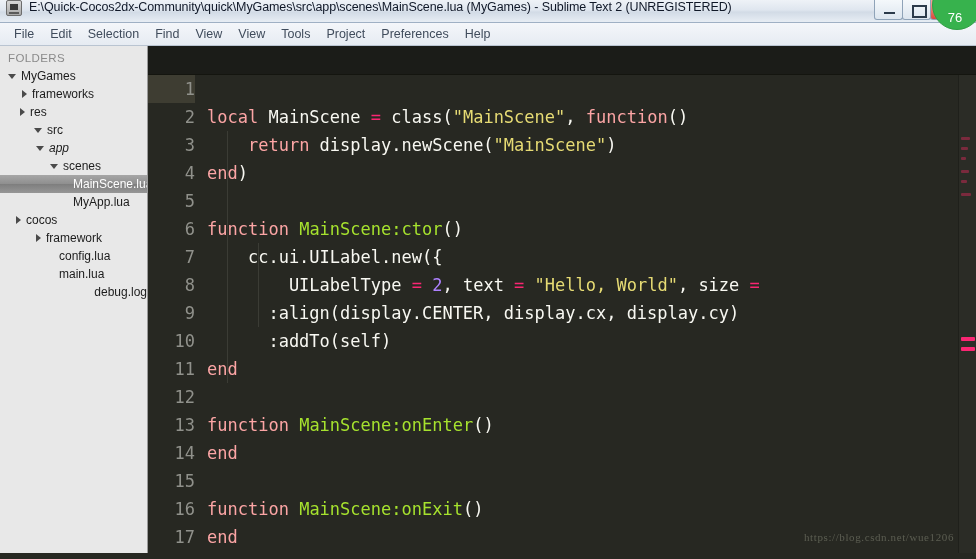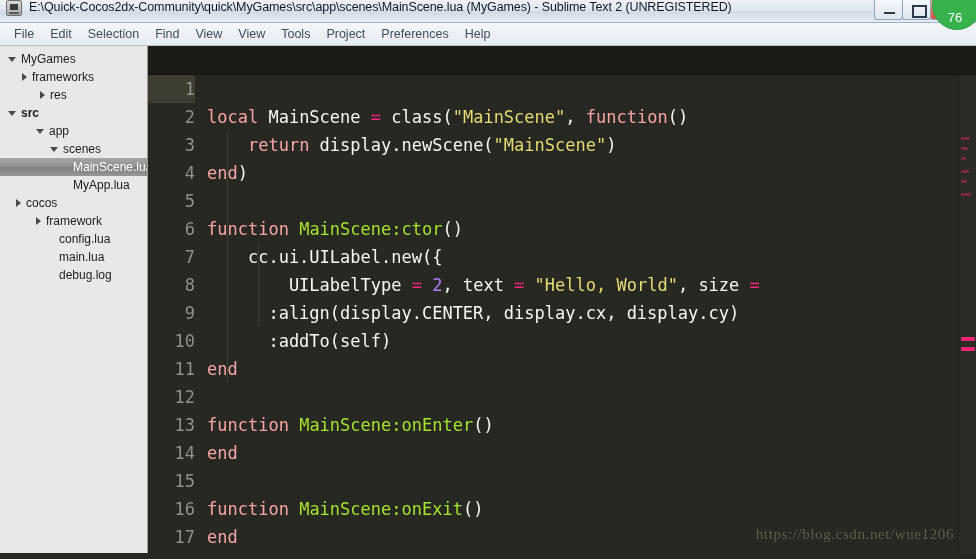--- a/index.html
+++ b/index.html
@@ -241,21 +241,21 @@
     height: 3px;
     background: #7a2a3d;
     border-radius: 1px;
   }
   .mm-mark.bright { background: #f92672; height: 4px; }
 
   .watermark {
     position: absolute;
     right: 22px; bottom: 10px;
     font-family: "Liberation Serif", serif;
-    font-size: 15px;
+    font-size: 11px;
     color: #5c5e52;
     letter-spacing: 0.6px;
     white-space: nowrap;
     pointer-events: none;
   }
 </style>
 </head>
 <body>
 
 <div id="app">
@@ -282,38 +282,39 @@
       <div class="menu-item">View</div>
       <div class="menu-item">Tools</div>
       <div class="menu-item">Project</div>
       <div class="menu-item">Preferences</div>
       <div class="menu-item">Help</div>
     </div>
 
   <div class="body">
 
     <div class="sidebar">
+      <div class="folders-head">FOLDERS</div>
       <div id="tree">
           <div class="tree-row" style="padding-left: 8px;">
             <span class="tri open"></span>
             <span>MyGames</span>
           </div>
           <div class="tree-row" style="padding-left: 22px;">
             <span class="tri closed"></span>
             <span>frameworks</span>
           </div>
-          <div class="tree-row" style="padding-left: 40px;">
+          <div class="tree-row" style="padding-left: 20px;">
             <span class="tri closed"></span>
             <span>res</span>
           </div>
-          <div class="tree-row" style="padding-left: 8px; font-weight: bold;">
+          <div class="tree-row" style="padding-left: 34px;">
             <span class="tri open"></span>
             <span>src</span>
           </div>
-          <div class="tree-row" style="padding-left: 36px;">
+          <div class="tree-row" style="padding-left: 36px; font-style: italic;">
             <span class="tri open"></span>
             <span>app</span>
           </div>
           <div class="tree-row" style="padding-left: 50px;">
             <span class="tri open"></span>
             <span>scenes</span>
           </div>
           <div class="tree-row selected" style="padding-left: 64px;">
             <span class="tri none" style="margin-left: 9px;"></span>
             <span>MainScene.lua</span>
@@ -331,21 +332,21 @@
             <span>framework</span>
           </div>
           <div class="tree-row" style="padding-left: 50px;">
             <span class="tri none" style="margin-left: 9px;"></span>
             <span>config.lua</span>
           </div>
           <div class="tree-row" style="padding-left: 50px; align-items: center;">
             <span class="tri none" style="margin-left: 9px;"></span>
             <span>main.lua</span>
           </div>
-          <div class="tree-row" style="padding-left: 50px;">
+          <div class="tree-row" style="padding-left: 50px; justify-content: flex-end;">
             <span class="tri none" style="margin-left: 9px;"></span>
             <span>debug.log</span>
           </div>
         </div>
     </div>
 
     <div class="editor">
       <div class="tabbar"></div>
 
       <div class="code-area">

